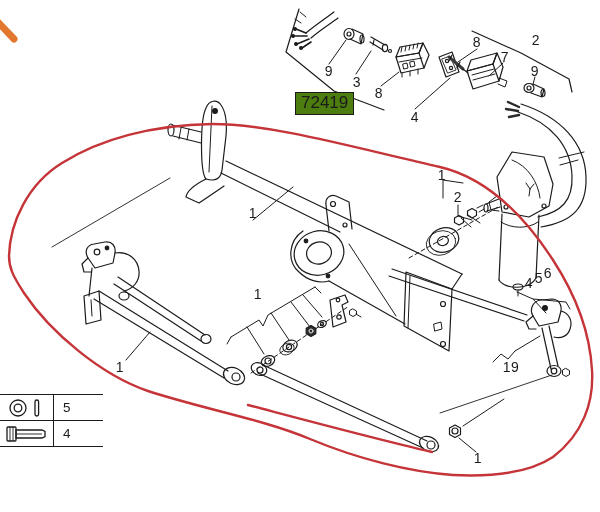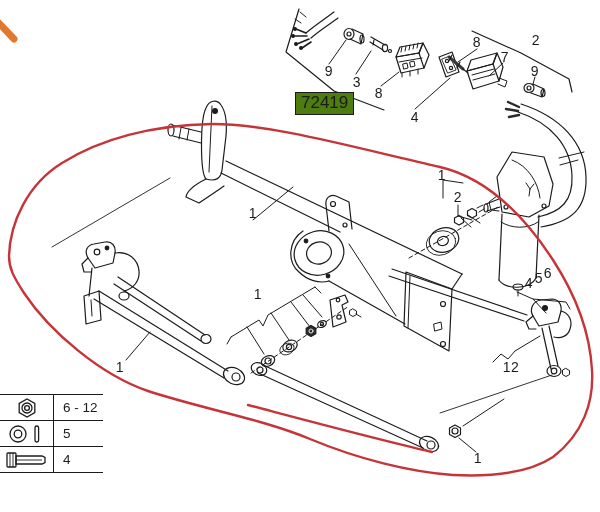--- a/index.html
+++ b/index.html
@@ -238,36 +238,26 @@
       <span class="callout" style="left: 535px; top: 71px;">9</span>
       <span class="callout" style="left: 442px; top: 175px;">1</span>
       <span class="callout" style="left: 458px; top: 197px;">2</span>
       <span class="callout" style="left: 253px; top: 213px;">1</span>
       <span class="callout" style="left: 258px; top: 294px;">1</span>
       <span class="callout" style="left: 120px; top: 367px;">1</span>
       <span class="callout" style="left: 478px; top: 458px;">1</span>
       <span class="callout" style="left: 529px; top: 283px;">4</span>
       <span class="callout" style="left: 539px; top: 278px;">5</span>
       <span class="callout" style="left: 548px; top: 273px;">6</span>
-      <span class="callout" style="left: 511px; top: 367px;">12</span>
+      <span class="callout" style="left: 511px; top: 367px;">19</span>
     </div>
 
 <div class="pn-box">72419</div>
 
 <div class="hw-table">
-  <div class="hw-row">
-    <div class="hw-icon">
-      <svg width="40" height="22" viewBox="0 0 40 22" fill="none" stroke="#1c1c1c" stroke-width="1.3">
-        <path d="M20 2 L27.8 6.5 L27.8 15.5 L20 20 L12.2 15.5 L12.2 6.5 Z"></path>
-        <circle cx="20" cy="11" r="5"></circle>
-            <circle cx="20" cy="11" r="2.4"></circle>
-      </svg>
-    </div>
-    <div class="hw-val">6 - 12</div>
-  </div>
   <div class="hw-row">
     <div class="hw-icon">
       <svg width="46" height="22" viewBox="0 0 46 22" fill="none" stroke="#1c1c1c" stroke-width="1.3">
         <circle cx="14" cy="11" r="8"></circle>
             <circle cx="14" cy="11" r="3.8"></circle>
         <rect x="31" y="3" width="3.6" height="16" rx="1.8"></rect>
       </svg>
     </div>
     <div class="hw-val">5</div>
   </div>

